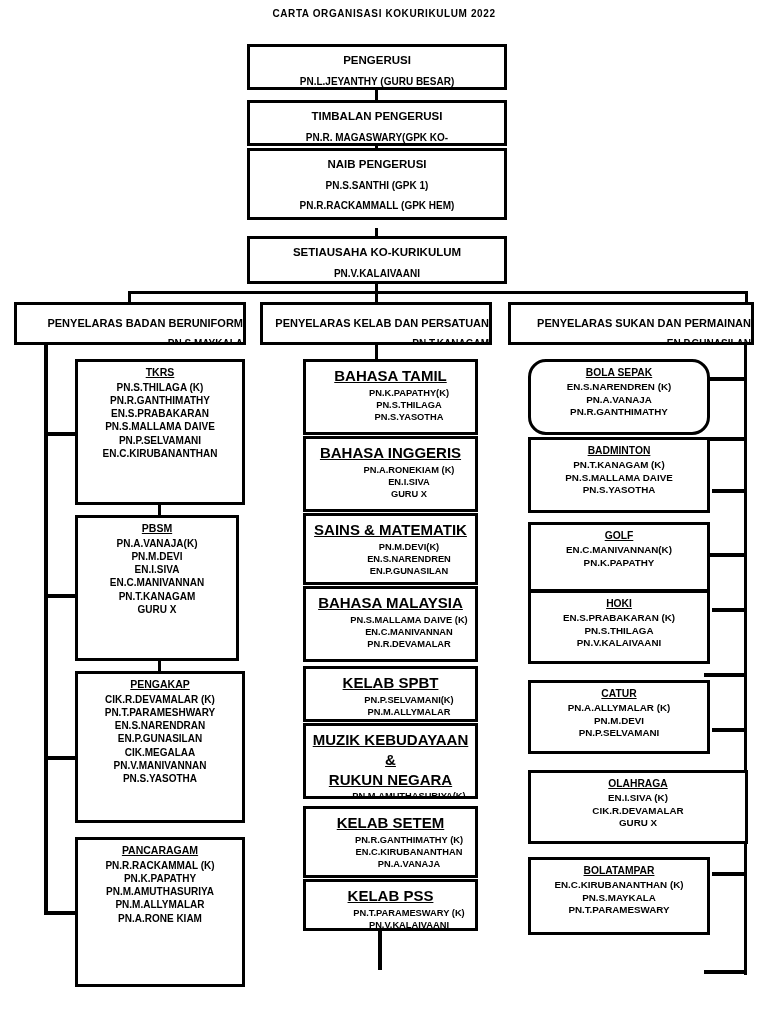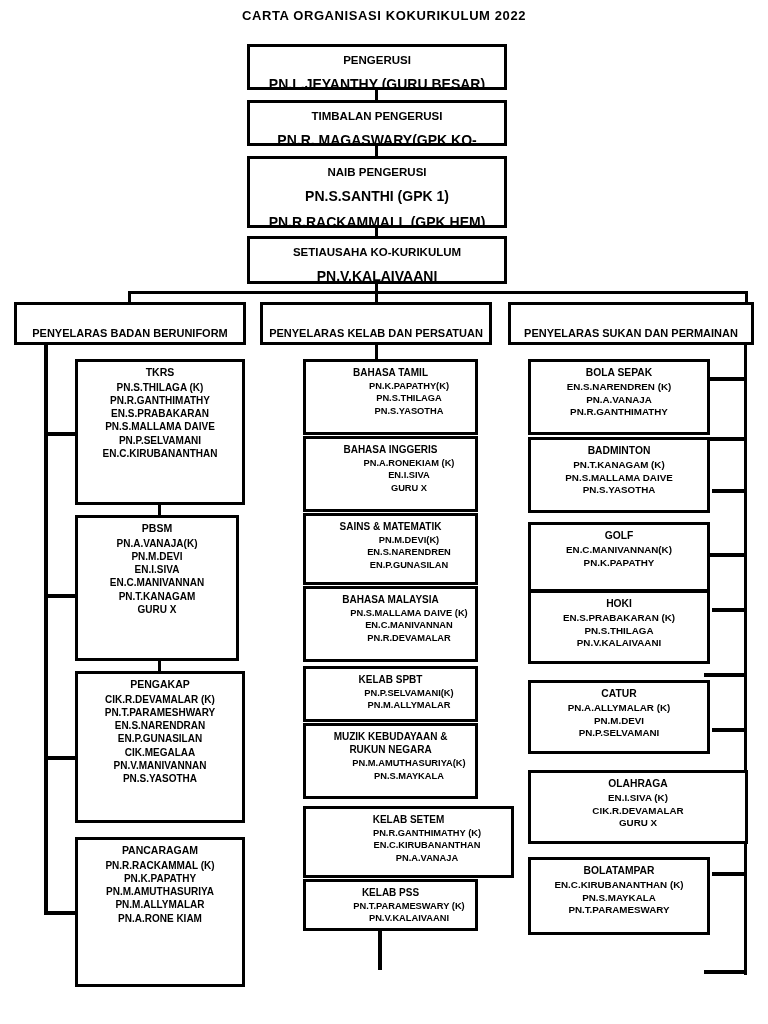--- a/index.html
+++ b/index.html
@@ -20,21 +20,21 @@
     position: absolute;
     inset: 0;
   }
 
   .title {
     position: absolute;
     left: 0;
     top: 8px;
     width: 768px;
     text-align: center;
-    font-size: 13px;
+    font-size: 10px;
     font-weight: bold;
     letter-spacing: 0.6px;
   }
 
   
   .box {
     position: absolute;
     border: 3px solid #000;
     background: #fff;
     box-sizing: border-box;
@@ -50,36 +50,37 @@
     display: block;
     font-weight: bold;
   }
 
   
   .top-box {
     font-size: 11.5px;
     padding-top: 6px;
   }
   .top-box .hd { font-size: 11.5px; margin-bottom: 7px; }
-  .top-box .nm { font-size: 14px; margin-bottom: 7px; font-weight: bold; }
+  .top-box .nm { font-size: 10px; margin-bottom: 7px; font-weight: bold; }
 
   
   .coord {
-    padding-top: 21px;
+    padding-top: 11px;
     font-size: 11px;
+    text-align: right;
   }
   .coord .hd { font-size: 11px; }
   .coord .nm { font-size: 10px; margin-top: 6px; }
 
   
   .unit { padding-top: 4px; }
-  .unit .hd { font-size: 10.5px; margin-bottom: 1px; }
+  .unit .hd { font-size: 10.5px; margin-bottom: 1px; text-decoration: underline; }
   .unit .nm { font-size: 10px; font-weight: bold; }
 
-  .unit.mid .hd { font-size: 10px; }
+  .unit.mid .hd { font-size: 15px; }
   .unit.mid .nm { font-size: 9.3px; margin-left: 37px; }
 
   .unit.right .hd { font-size: 10.3px; }
   .unit.right .nm { font-size: 9.8px; }
 
   
   .ln { position: absolute; background: #000; }
   .v { width: 3px; }
   .h { height: 3px; }
   .v4 { width: 4px; }
@@ -99,21 +100,21 @@
 
   <div class="ln v" style="left:375px; top:90px; width:3px; height:10px;"></div>
 
   <div class="box top-box" style="left:247px; top:100px; width:260px; height:46px;">
     <span class="hd">TIMBALAN PENGERUSI</span>
     <span class="nm">PN.R. MAGASWARY(GPK KO-</span>
   </div>
 
   <div class="ln v" style="left:375px; top:146px; width:3px; height:10px;"></div>
 
-  <div class="box top-box" style="left:247px; top:156px; width:260px; height:72px;">
+  <div class="box top-box" style="left:247px; top:148px; width:260px; height:72px;">
     <span class="hd">NAIB PENGERUSI</span>
     <span class="nm">PN.S.SANTHI (GPK 1)</span>
     <span class="nm">PN.R.RACKAMMALL (GPK HEM)</span>
   </div>
 
   <div class="ln v" style="left:375px; top:228px; width:3px; height:8px;"></div>
 
   <div class="box top-box" style="left:247px; top:236px; width:260px; height:48px;">
     <span class="hd">SETIAUSAHA KO-KURIKULUM</span>
     <span class="nm">PN.V.KALAIVAANI</span>
@@ -226,21 +227,21 @@
     <span class="nm">PN.M.ALLYMALAR</span>
   </div>
 
   <div class="box unit mid" style="left:303px; top:723px; width:175px; height:76px;">
     <span class="hd" style="white-space:pre-line;">MUZIK  KEBUDAYAAN &amp;
 RUKUN NEGARA</span>
     <span class="nm">PN.M.AMUTHASURIYA(K)</span>
     <span class="nm">PN.S.MAYKALA</span>
   </div>
 
-  <div class="box unit mid" style="left:303px; top:806px; width:211px; height:72px;">
+  <div class="box unit mid" style="left:303px; top:806px; width:175px; height:72px;">
     <span class="hd">KELAB SETEM</span>
     <span class="nm">PN.R.GANTHIMATHY (K)</span>
     <span class="nm">EN.C.KIRUBANANTHAN</span>
     <span class="nm">PN.A.VANAJA</span>
   </div>
 
   <div class="box unit mid" style="left:303px; top:879px; width:175px; height:52px;">
     <span class="hd">KELAB PSS</span>
     <span class="nm">PN.T.PARAMESWARY (K)</span>
     <span class="nm">PN.V.KALAIVAANI</span>
@@ -253,21 +254,21 @@
   <div class="ln h4" style="left:704px; top:437px; width:43px; height:4px;"></div>
   <div class="ln h4" style="left:712px; top:489px; width:35px; height:4px;"></div>
   <div class="ln h4" style="left:704px; top:553px; width:43px; height:4px;"></div>
   <div class="ln h4" style="left:712px; top:608px; width:35px; height:4px;"></div>
   <div class="ln h4" style="left:704px; top:673px; width:43px; height:4px;"></div>
   <div class="ln h4" style="left:712px; top:728px; width:35px; height:4px;"></div>
   <div class="ln h4" style="left:704px; top:788px; width:43px; height:4px;"></div>
   <div class="ln h4" style="left:712px; top:872px; width:35px; height:4px;"></div>
   <div class="ln h4" style="left:704px; top:970px; width:43px; height:4px;"></div>
 
-  <div class="box unit right" style="left:528px; top:359px; width:182px; height:76px;">
+  <div class="box unit right" style="left:528px; top:359px; width:182px; height:76px;border-radius:18px;">
     <span class="hd">BOLA SEPAK</span>
     <span class="nm">EN.S.NARENDREN (K)</span>
     <span class="nm">PN.A.VANAJA</span>
     <span class="nm">PN.R.GANTHIMATHY</span>
   </div>
 
   <div class="box unit right" style="left:528px; top:437px; width:182px; height:76px;">
     <span class="hd">BADMINTON</span>
     <span class="nm">PN.T.KANAGAM  (K)</span>
     <span class="nm">PN.S.MALLAMA DAIVE</span>

